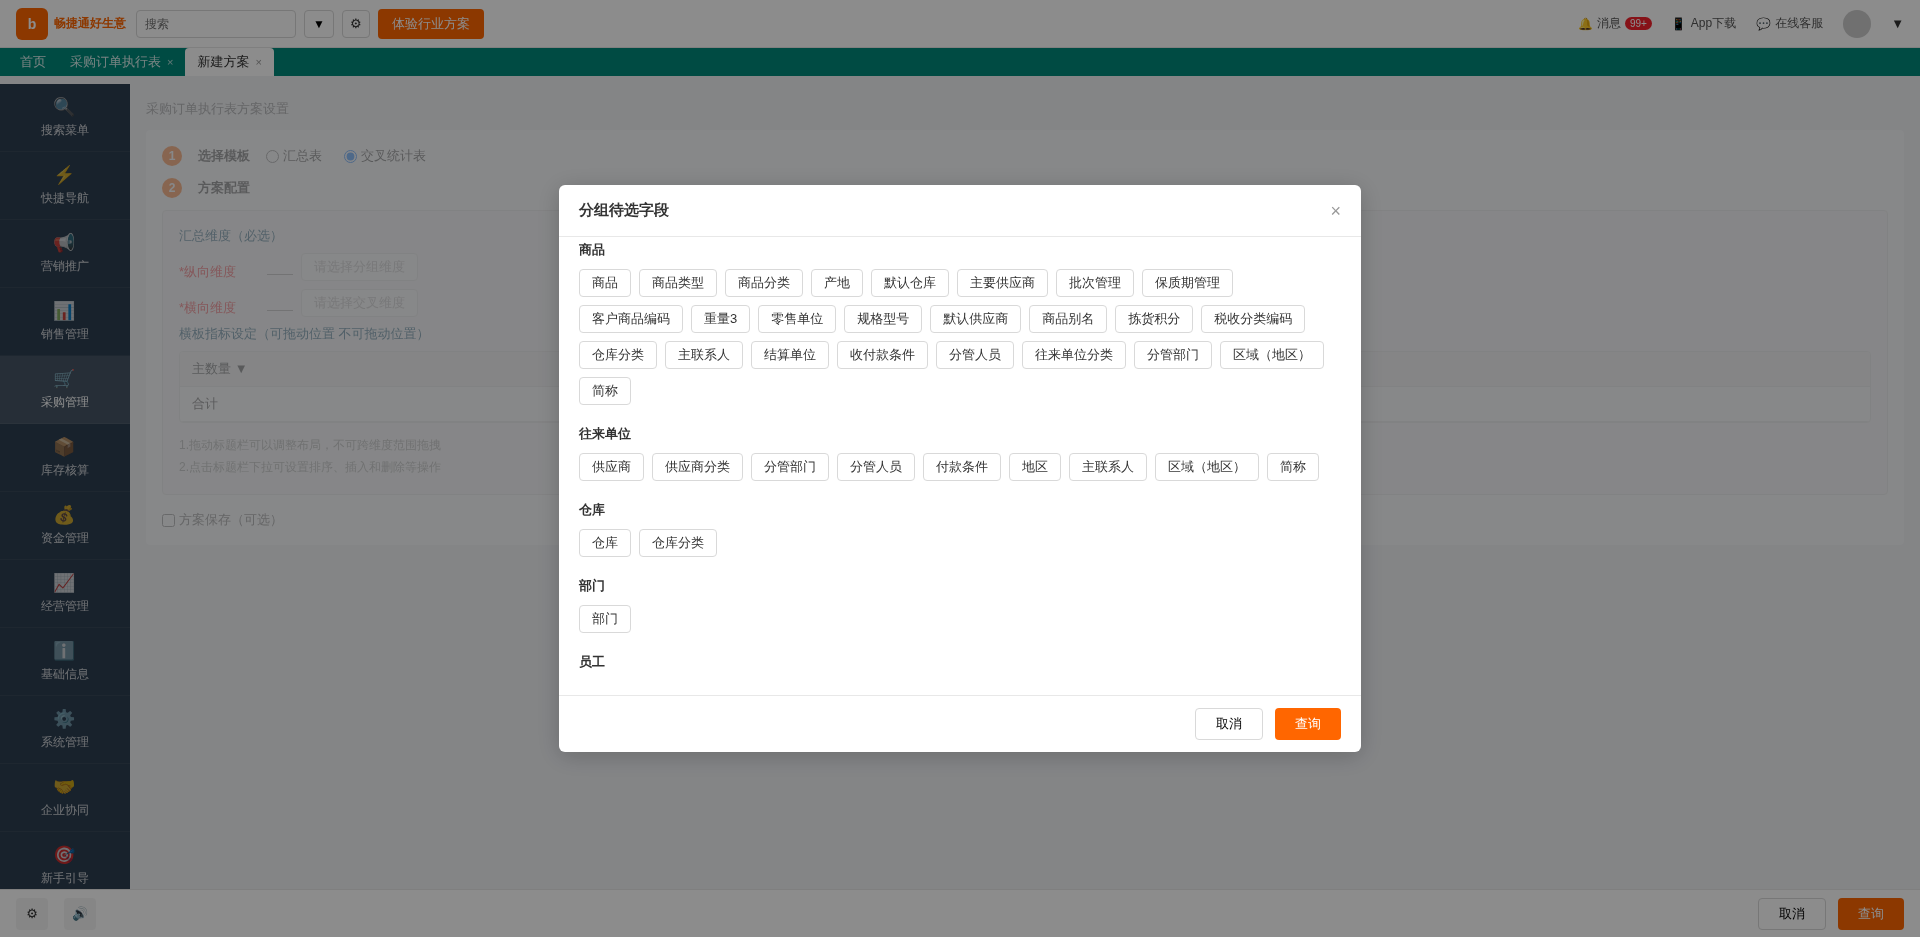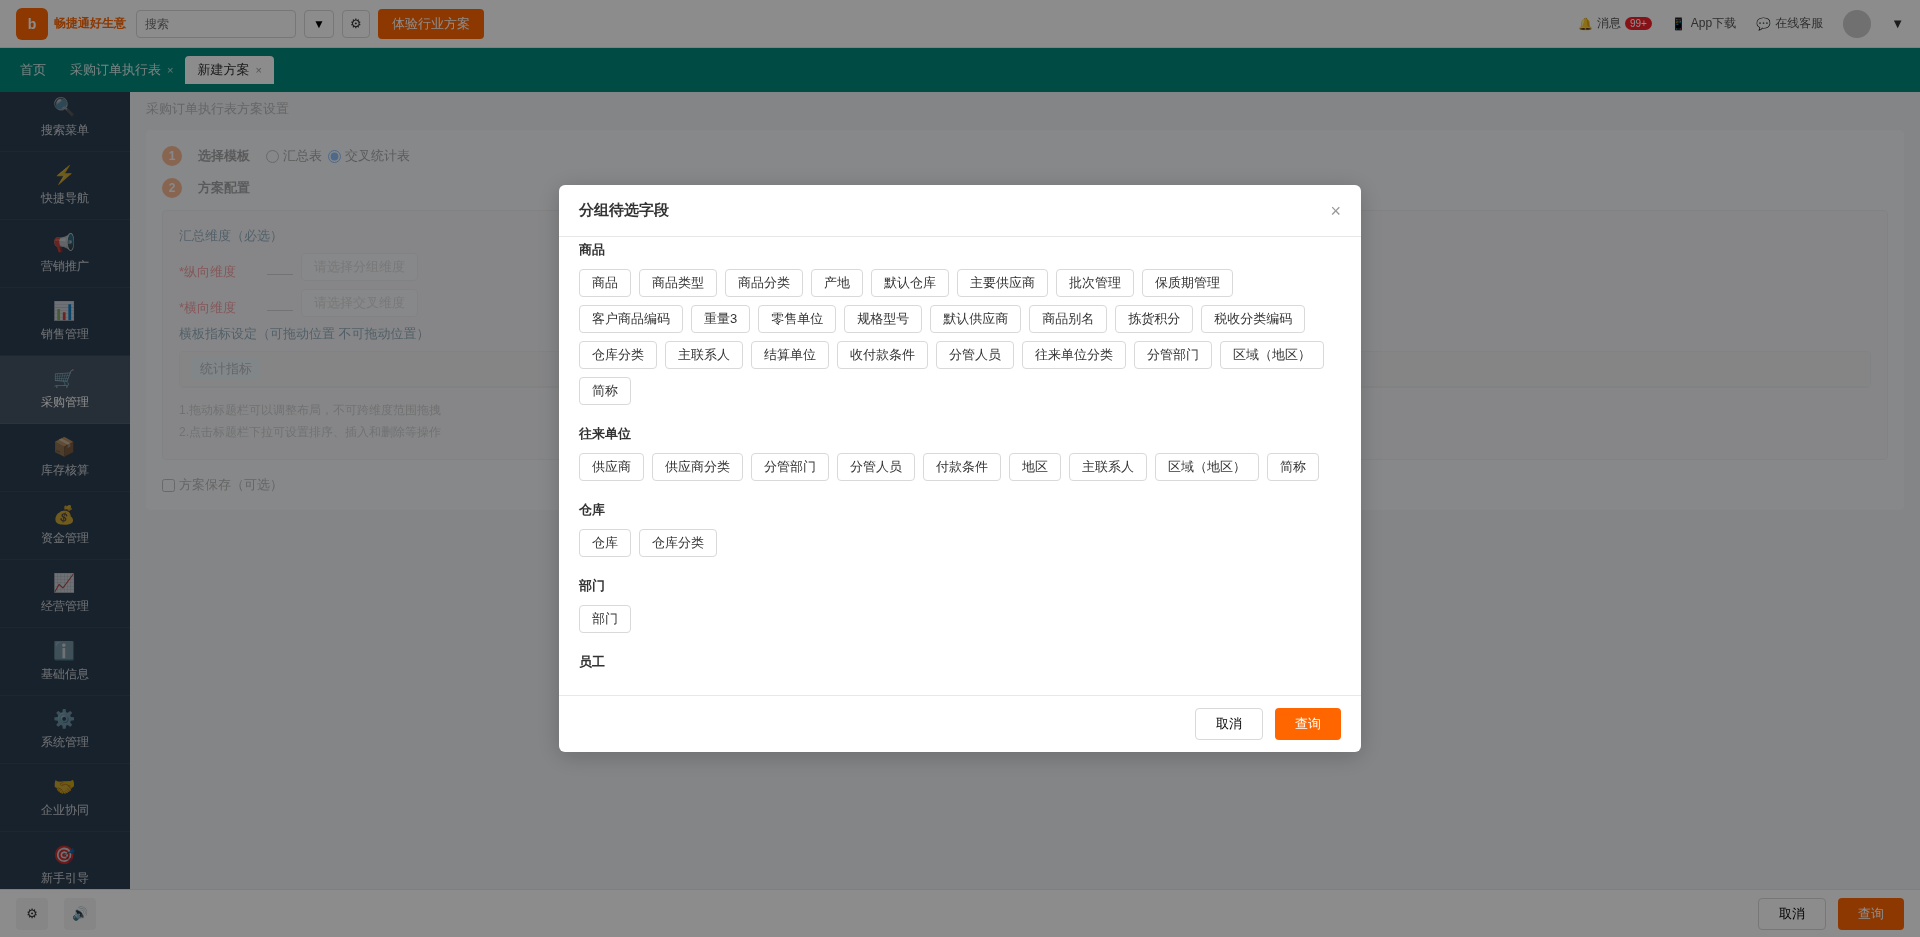--- a/index.html
+++ b/index.html
@@ -83,21 +83,21 @@
       border-radius: 10px;
       padding: 1px 5px;
       font-size: 10px;
     }
     .avatar { width: 28px; height: 28px; border-radius: 50%; background: #ccc; }
 
     
     .tab-bar {
       position: fixed;
       top: 48px; left: 0; right: 0;
-      height: 44px;
+      height: 28px;
       background: #00897b;
       display: flex;
       align-items: center;
       z-index: 99;
       padding: 0 8px;
     }
     .tab-item {
       height: 28px;
       padding: 0 12px;
       display: flex; align-items: center; gap: 6px;
@@ -168,21 +168,21 @@
     }
     .step-num {
       background: #f60;
       color: #fff;
       border-radius: 50%;
       width: 20px; height: 20px;
       display: flex; align-items: center; justify-content: center;
       font-size: 12px; font-weight: bold;
     }
     .step-label { font-size: 13px; font-weight: bold; }
-    .radio-group { display: flex; gap: 6px; align-items: center; font-size: 13px; }
+    .radio-group { display: flex; gap: 22px; align-items: center; font-size: 13px; }
     .radio-item { display: flex; align-items: center; gap: 4px; cursor: pointer; }
 
     
     .scheme-config {
       background: #fafafa;
       border: 1px solid #e8e8e8;
       border-radius: 4px;
       padding: 16px;
       margin-top: 8px;
     }
@@ -427,26 +427,28 @@
       <div class="dim-row">
         <span class="dim-label">*横向维度</span>
         <span class="dim-arrow">——</span>
         <span class="dim-placeholder">请选择交叉维度</span>
       </div>
       <div class="config-label">横板指标设定（可拖动位置   不可拖动位置）</div>
 
       <div class="table-area">
         <div class="table-header">
           <div class="table-cell">
-            <span class="stat-label">统计指标</span>
-          </div>
-          <div class="table-cell">
             主数量 <span>▼</span>
           </div>
           <div class="table-cell">金额</div>
+        </div>
+        <div class="table-row">
+          <div class="table-cell">合计</div>
+          <div class="table-cell">合计</div>
+          <div class="table-cell"></div>
         </div>
       </div>
 
       <div class="tips-area">
         <div>1.拖动标题栏可以调整布局，不可跨维度范围拖拽</div>
         <div>2.点击标题栏下拉可设置排序、插入和删除等操作</div>
       </div>
     </div>
 
     <div class="save-row">

